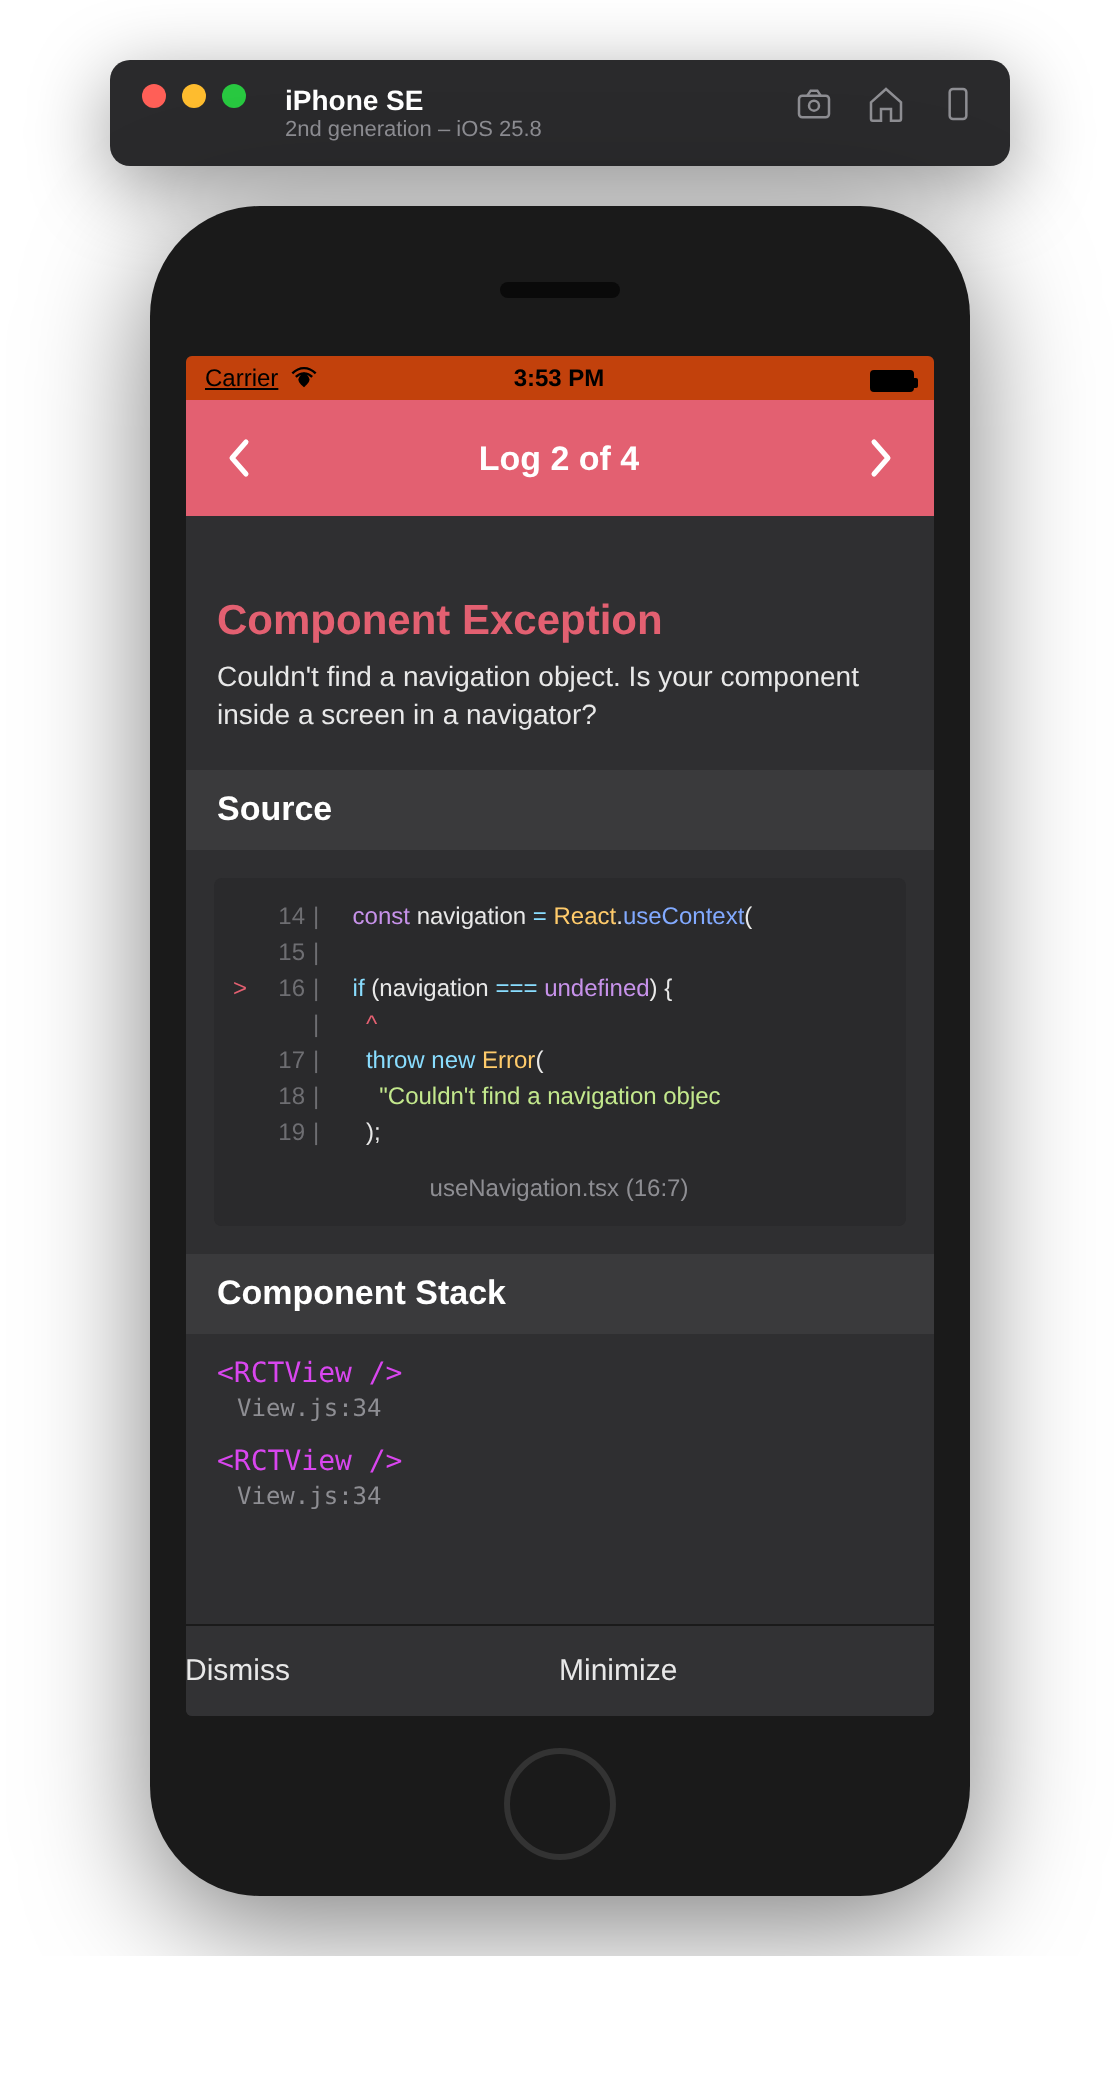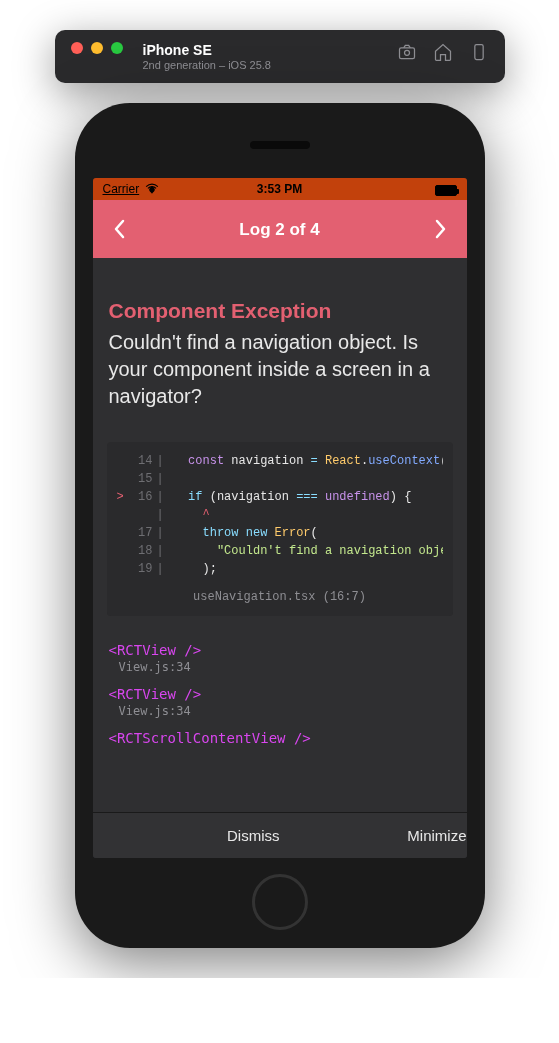--- a/index.html
+++ b/index.html
@@ -82,35 +82,35 @@
       display: flex;
       align-items: flex-end;
       justify-content: space-between;
       padding: 18px 20px;
     }
     .log-nav-title { color: #fff; font-weight: 700; font-size: 17px; }
     .chev { width: 14px; height: 22px; stroke: #fff; stroke-width: 2.5; fill: none; stroke-linecap: round; stroke-linejoin: round; }
 
     .err-header { padding: 14px 16px 18px; margin-top: 27px; }
     .err-title { color: #e36071; font-size: 21px; font-weight: 700; margin-bottom: 6px; }
-    .err-msg { color: #e8e8e8; font-size: 20px; line-height: 1.35; }
+    .err-msg { color: #e8e8e8; font-size: 14px; line-height: 1.35; }
 
     .section-title {
       background: #3a3a3c;
       color: #fff;
       font-weight: 700;
       font-size: 17px;
       padding: 10px 16px;
     }
 
     .code-block {
       background: #2a2a2c;
       margin: 14px;
       border-radius: 4px;
-      font-family: Liberation Mono, monospace;
+      font-family: Liberation Sans, sans-serif;
       font-size: 12px;
       padding: 10px 0 0 0;
       overflow: hidden;
     }
     .code-line { display: flex; padding: 2px 10px; white-space: pre; }
     .gutter-marker { width: 12px; color: #e36071; }
     .line-num { width: 24px; text-align: right; color: #6e6e72; }
     .pipe { color: #6e6e72; padding: 0 10px 0 4px; }
     .code-content { flex: 1; overflow: hidden; text-overflow: clip; }
     .kw { color: #c792ea; }
@@ -130,21 +130,21 @@
     .stack-loc { color: #8e8e93; font-size: 12px; padding-left: 10px; margin-top: 2px; }
 
     .bottom-bar {
       margin-top: auto;
       display: flex;
       background: #323234;
       border-top: 1px solid #1a1a1a;
     }
     .bottom-btn {
       flex: 1;
-      text-align: right;
+      text-align: left;
       padding: 14px 0;
       color: #e8e8e8;
       font-size: 15px;
     }
     .scroll-area { flex: 1; overflow: hidden; }
   </style>
 </head>
 <body>
 
 <div class="sim-window">
@@ -201,44 +201,45 @@
         </svg>
     </div>
 
     <div class="scroll-area">
 
       <div class="err-header">
         <div class="err-title">Component Exception</div>
         <div class="err-msg">Couldn't find a navigation object. Is your component inside a screen in a navigator?</div>
       </div>
 
+      <div class="section-title">Source</div>
       <div class="code-block" id="code-block">
 
       <div class="code-line"><span class="gutter-marker"> </span><span class="line-num">14</span><span class="pipe">|</span><span class="code-content">  <span class="kw">const</span> <span class="ident">navigation</span> <span class="op">=</span> <span class="type">React</span><span class="punct">.</span><span class="func">useContext</span><span class="punct">(</span></span></div>
           <div class="code-line"><span class="gutter-marker"> </span><span class="line-num">15</span><span class="pipe">|</span><span class="code-content"></span></div>
           <div class="code-line"><span class="gutter-marker">&gt;</span><span class="line-num">16</span><span class="pipe">|</span><span class="code-content">  <span class="kw2">if</span> <span class="punct">(</span><span class="ident">navigation</span> <span class="op">===</span> <span class="kw">undefined</span><span class="punct">)</span> <span class="punct">{</span></span></div>
           <div class="code-line caret-row"><span class="gutter-marker"> </span><span class="line-num"></span><span class="pipe">|</span><span class="code-content">    <span style="color:#e36071">^</span></span></div>
           <div class="code-line"><span class="gutter-marker"> </span><span class="line-num">17</span><span class="pipe">|</span><span class="code-content">    <span class="kw2">throw</span> <span class="kw2">new</span> <span class="type">Error</span><span class="punct">(</span></span></div>
           <div class="code-line"><span class="gutter-marker"> </span><span class="line-num">18</span><span class="pipe">|</span><span class="code-content">      <span class="str">"Couldn't find a navigation objec</span></span></div>
           <div class="code-line"><span class="gutter-marker"> </span><span class="line-num">19</span><span class="pipe">|</span><span class="code-content">    <span class="punct">);</span></span></div>
           <div class="code-file">useNavigation.tsx (16:7)</div>
         </div>
 
+      <div class="section-title">Component Stack</div>
       <div class="section-body" id="stack-list">
 
       <div class="stack-item">
             <div class="stack-comp">&lt;RCTView /&gt;</div>
             <div class="stack-loc">View.js:34</div>
           </div>
           <div class="stack-item">
             <div class="stack-comp">&lt;RCTView /&gt;</div>
             <div class="stack-loc">View.js:34</div>
           </div>
           <div class="stack-item">
-            <div class="stack-comp">&lt;RCTScrollContentView /&gt;</div>
           </div>
         </div>
 
     </div>
 
     <div class="bottom-bar">
       <div class="bottom-btn">Dismiss</div>
       <div class="bottom-btn">Minimize</div>
     </div>
 

